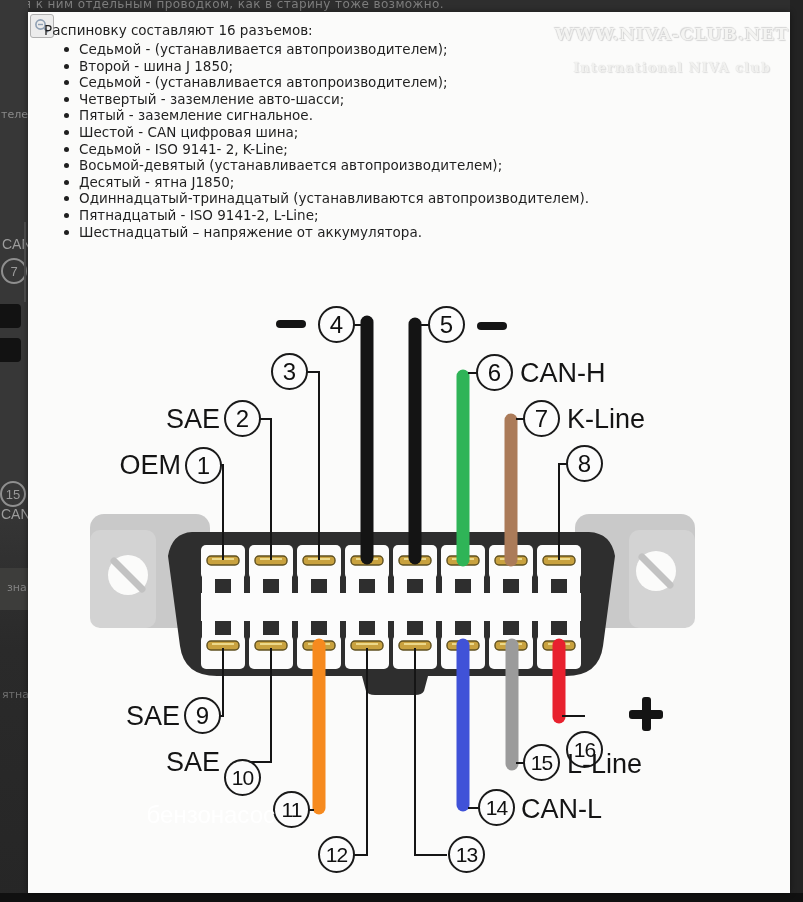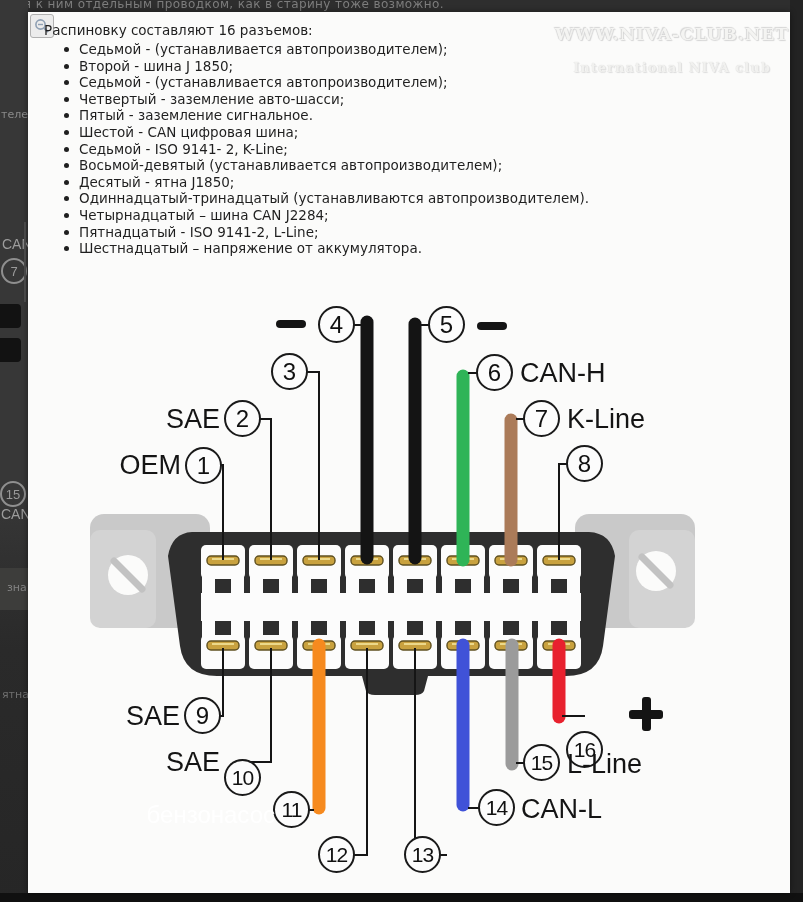--- a/index.html
+++ b/index.html
@@ -103,21 +103,20 @@
   <li>Седьмой - (устанавливается автопроизводителем);</li>
   <li>Второй - шина J 1850;</li>
   <li>Седьмой - (устанавливается автопроизводителем);</li>
   <li>Четвертый - заземление авто-шасси;</li>
   <li>Пятый - заземление сигнальное.</li>
   <li>Шестой - CAN цифровая шина;</li>
   <li>Седьмой - ISO 9141- 2, K-Line;</li>
   <li>Восьмой-девятый (устанавливается автопроизводителем);</li>
   <li>Десятый - ятна J1850;</li>
   <li>Одиннадцатый-тринадцатый (устанавливаются автопроизводителем).</li>
-  <li>Четырнадцатый – шина CAN J2284;</li>
   <li>Пятнадцатый - ISO 9141-2, L-Line;</li>
   <li>Шестнадцатый – напряжение от аккумулятора.</li>
 </ul>
 
 <div class="abs" id="wm">
   <div class="l1">WWW.NIVA-CLUB.NET</div>
   <div class="l2">International NIVA club</div>
 </div>
 
 <svg class="abs" id="dsvg" width="803" height="902" viewBox="0 0 803 902">
@@ -234,21 +233,21 @@
   </div>
 <div class="co two" style="left:224px;top:743px;margin-top:16px;">
     <span>10</span>
   </div>
 <div class="co two" style="left:273px;top:791px;">
     <span>11</span>
   </div>
 <div class="co two" style="left:318px;top:836px;">
     <span>12</span>
   </div>
-<div class="co two" style="left:404px;top:836px;">
+<div class="co two" style="left:448px;top:836px;">
     <span>13</span>
   </div>
 <div class="co two" style="left:478px;top:789px;">
     <span>14</span>
   </div>
 <div class="co two" style="left:523px;top:744px;">
     <span>15</span>
   </div>
 <div class="co two" style="left:566px;top:697px;margin-top:34px;">
     <span>16</span>

